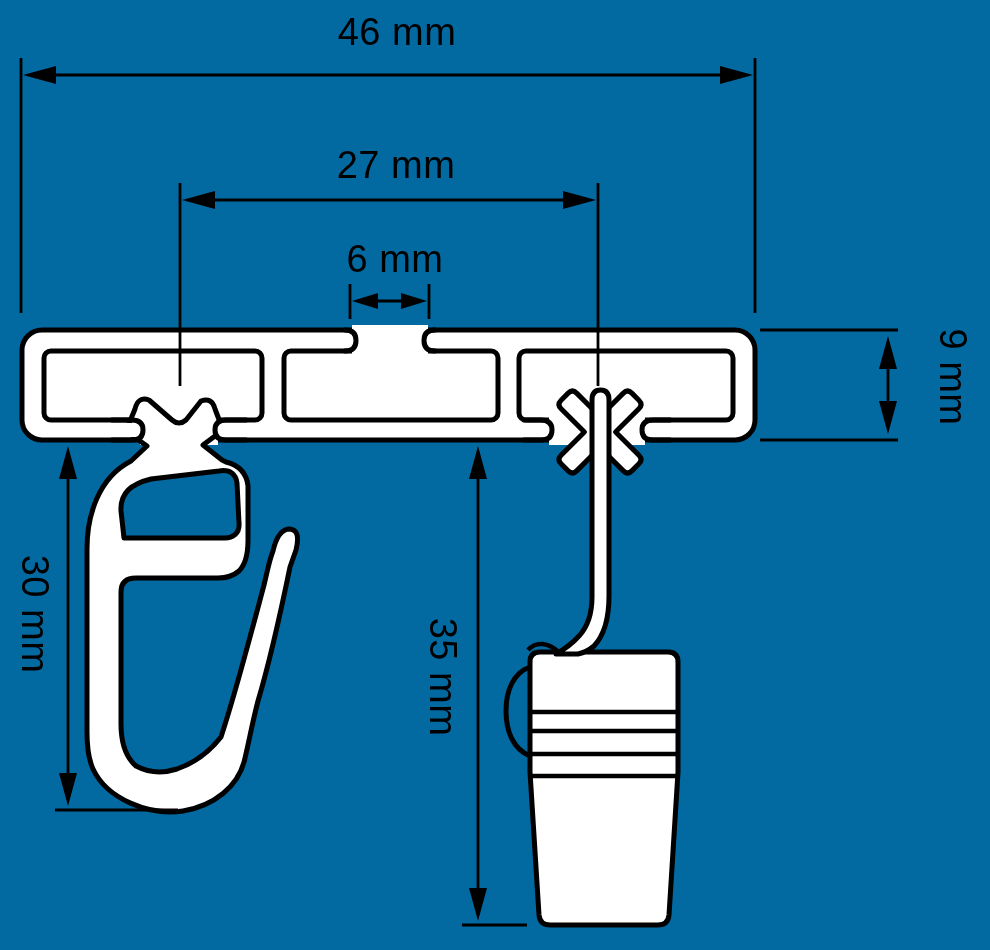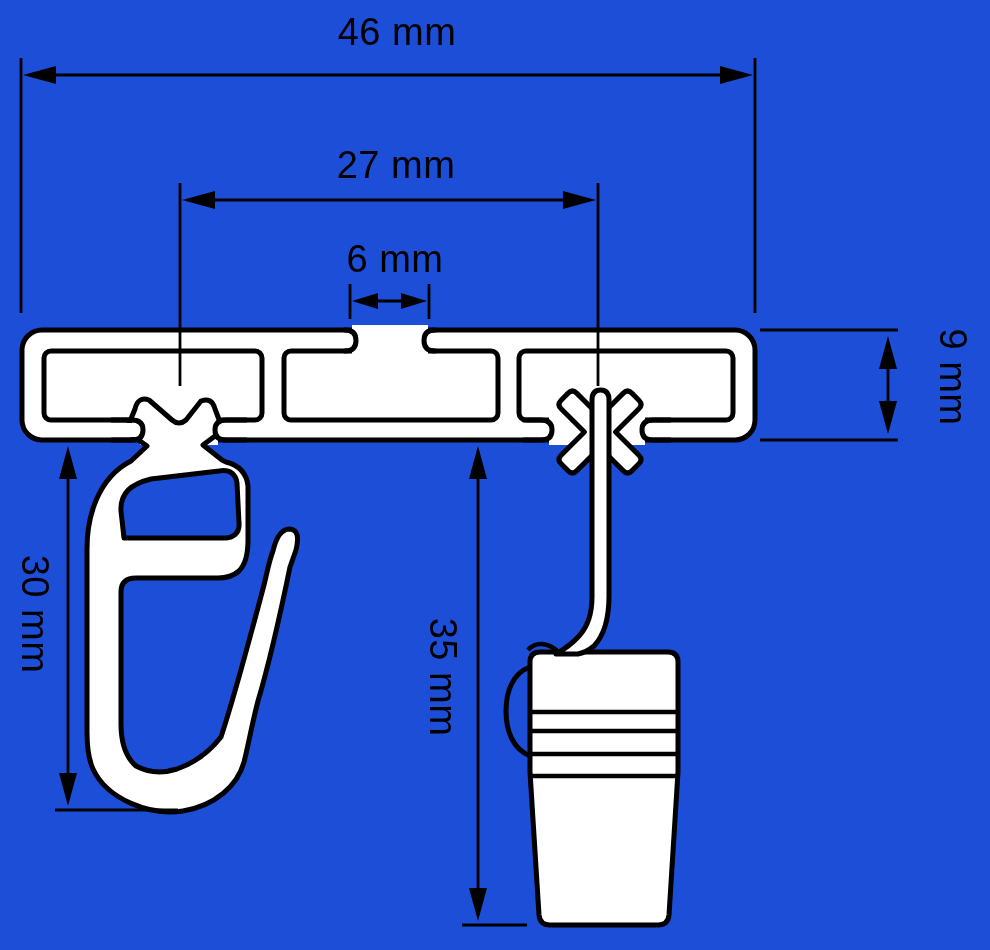--- a/index.html
+++ b/index.html
@@ -1,17 +1,17 @@
 <!DOCTYPE html>
 <html><head>
 <meta charset="utf-8">
 <style>
   html,body{margin:0;padding:0;background:#ffffff;}
   .canvas-wrap{
-    width:990px;height:950px;background:#1d4ed8;position:relative;overflow:hidden;
+    width:990px;height:950px;background:#0369a1;position:relative;overflow:hidden;
     font-family:"Liberation Sans", sans-serif;
   }
   svg text{
     font-family:"Liberation Sans", sans-serif;
     font-size:38px;
     letter-spacing:0.5px;
     fill:#000000;
   }
   .thick{stroke:#000;stroke-width:5;fill:none;stroke-linejoin:round;stroke-linecap:round;}
   .thickfill{stroke:#000;stroke-width:5;fill:#fff;stroke-linejoin:round;}

